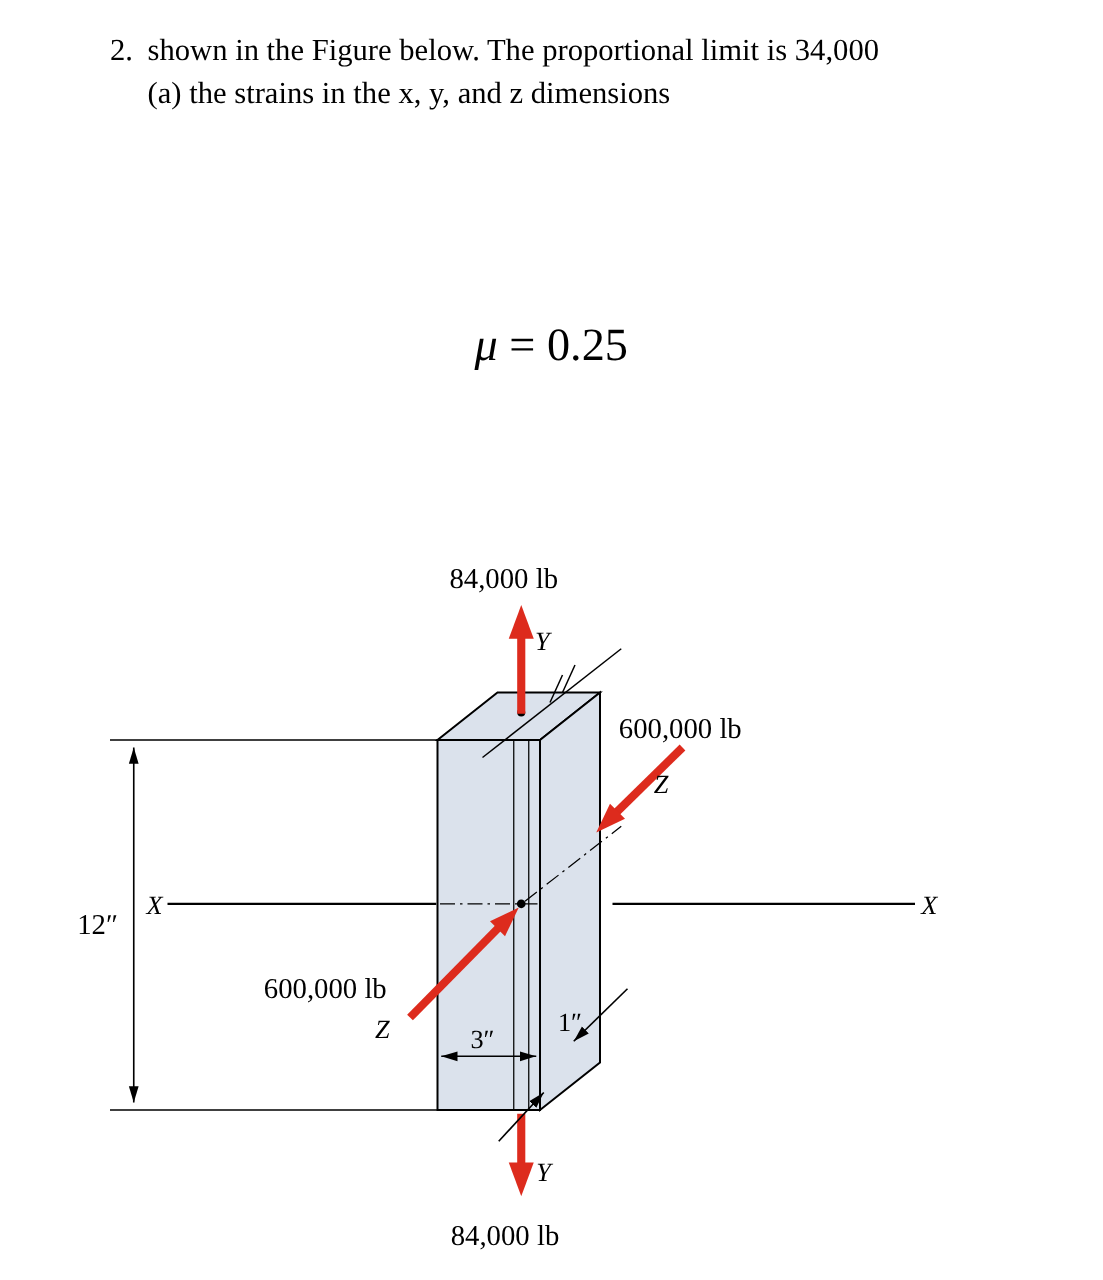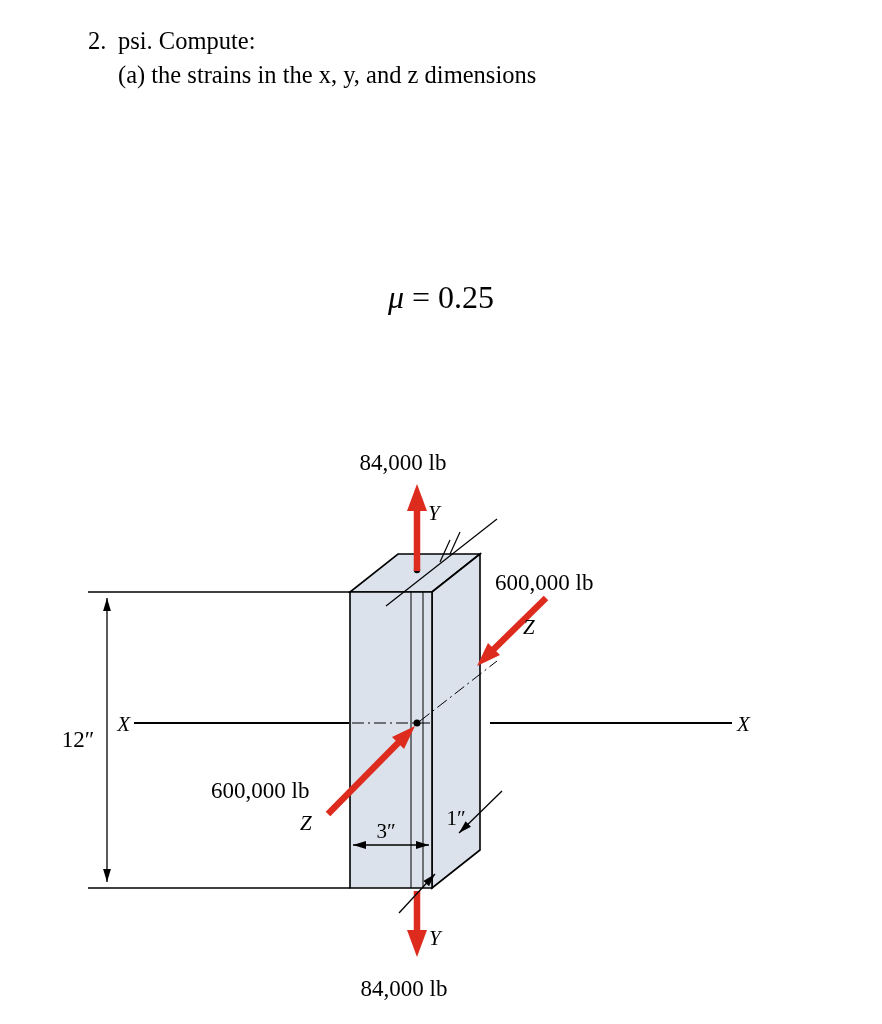--- a/index.html
+++ b/index.html
@@ -12,40 +12,40 @@
     overflow:hidden;
   }
   .problem{
     position:absolute;top:24px;left:88px;width:760px;
     display:flex;
     font-size:24.5px;line-height:34px;
   }
   .problem .num{width:30px;flex:0 0 30px;}
   .problem .body div{white-space:nowrap;}
   .equations{
-    position:absolute;top:272px;left:0;width:882px;
-    text-align:center;font-size:32px;line-height:50px;
+    position:absolute;top:252px;left:0;width:882px;
+    text-align:center;font-size:37px;line-height:50px;
   }
   .equations .sym,.equations .unit{font-style:italic;}
   .equations .row{margin:0;}
   .fig{position:absolute;top:440px;left:0;}
   text{font-family:"Liberation Serif", serif;}
   .lbl{font-size:23px;}
   .axis{font-size:21px;font-style:italic;}
   .dim{font-size:21px;}
 </style>
 </head>
 <body>
 
 <div class="page">
 
   <div class="problem">
     <div class="num">2.</div>
     <div class="body">
-      <div>psi. Compute:</div>
+      <div>shown in the Figure below. The proportional limit is 34,000</div>
       <div>(a) the strains in the x, y, and z dimensions</div>
     </div>
   </div>
 
   <div class="equations">
     <div class="row">
       <span class="sym">μ</span>
       <span>= 0.25</span>
     </div>
   </div>

